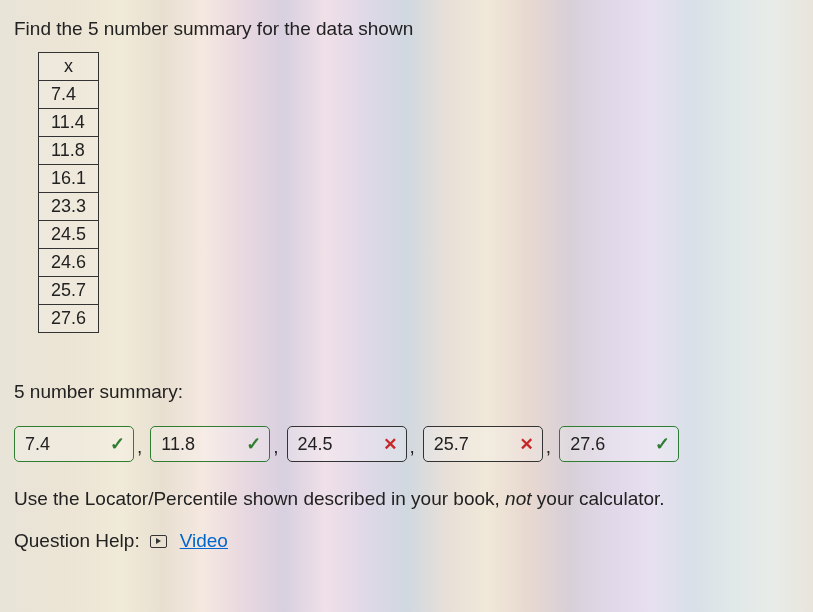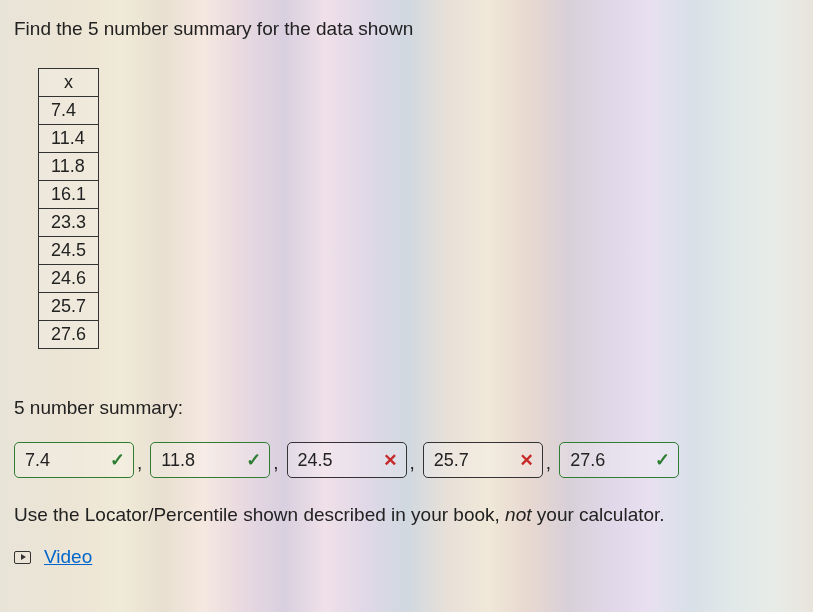--- a/index.html
+++ b/index.html
@@ -14,21 +14,21 @@
         #e8d8d0 65%, #d8d0d8 70%, #e0d8e8 75%, #e8e0f0 80%,
         #d8e0e8 85%, #e0e8e8 90%, #e8ece8 95%, #e8e4dc 100%);
       padding: 18px 14px;
       color: #222;
       position: relative;
       overflow: hidden;
     }
     .question-text {
       font-size: 19px;
       color: #222;
-      margin-bottom: 28px;
+      margin-bottom: 12px;
     }
     .data-table {
       border-collapse: collapse;
       margin-left: 24px;
       margin-bottom: 48px;
     }
     .data-table th, .data-table td {
       border: 1.5px solid #333;
       padding: 3px 12px;
       font-size: 18px;
@@ -191,17 +191,18 @@
     <span>27.6</span>
     <span class="mark check">✓</span>
   </div>
 </div>
 
 <div class="instruction">
   <span>Use the Locator/Percentile shown described in your book, </span><em>not</em><span> your calculator.</span>
 </div>
 
 <div class="help-line">
+  <span>Question Help:</span>
   <span class="video-link">
     <span class="video-icon"></span>
     <span>Video</span>
   </span>
 </div>
 
 </body></html>

